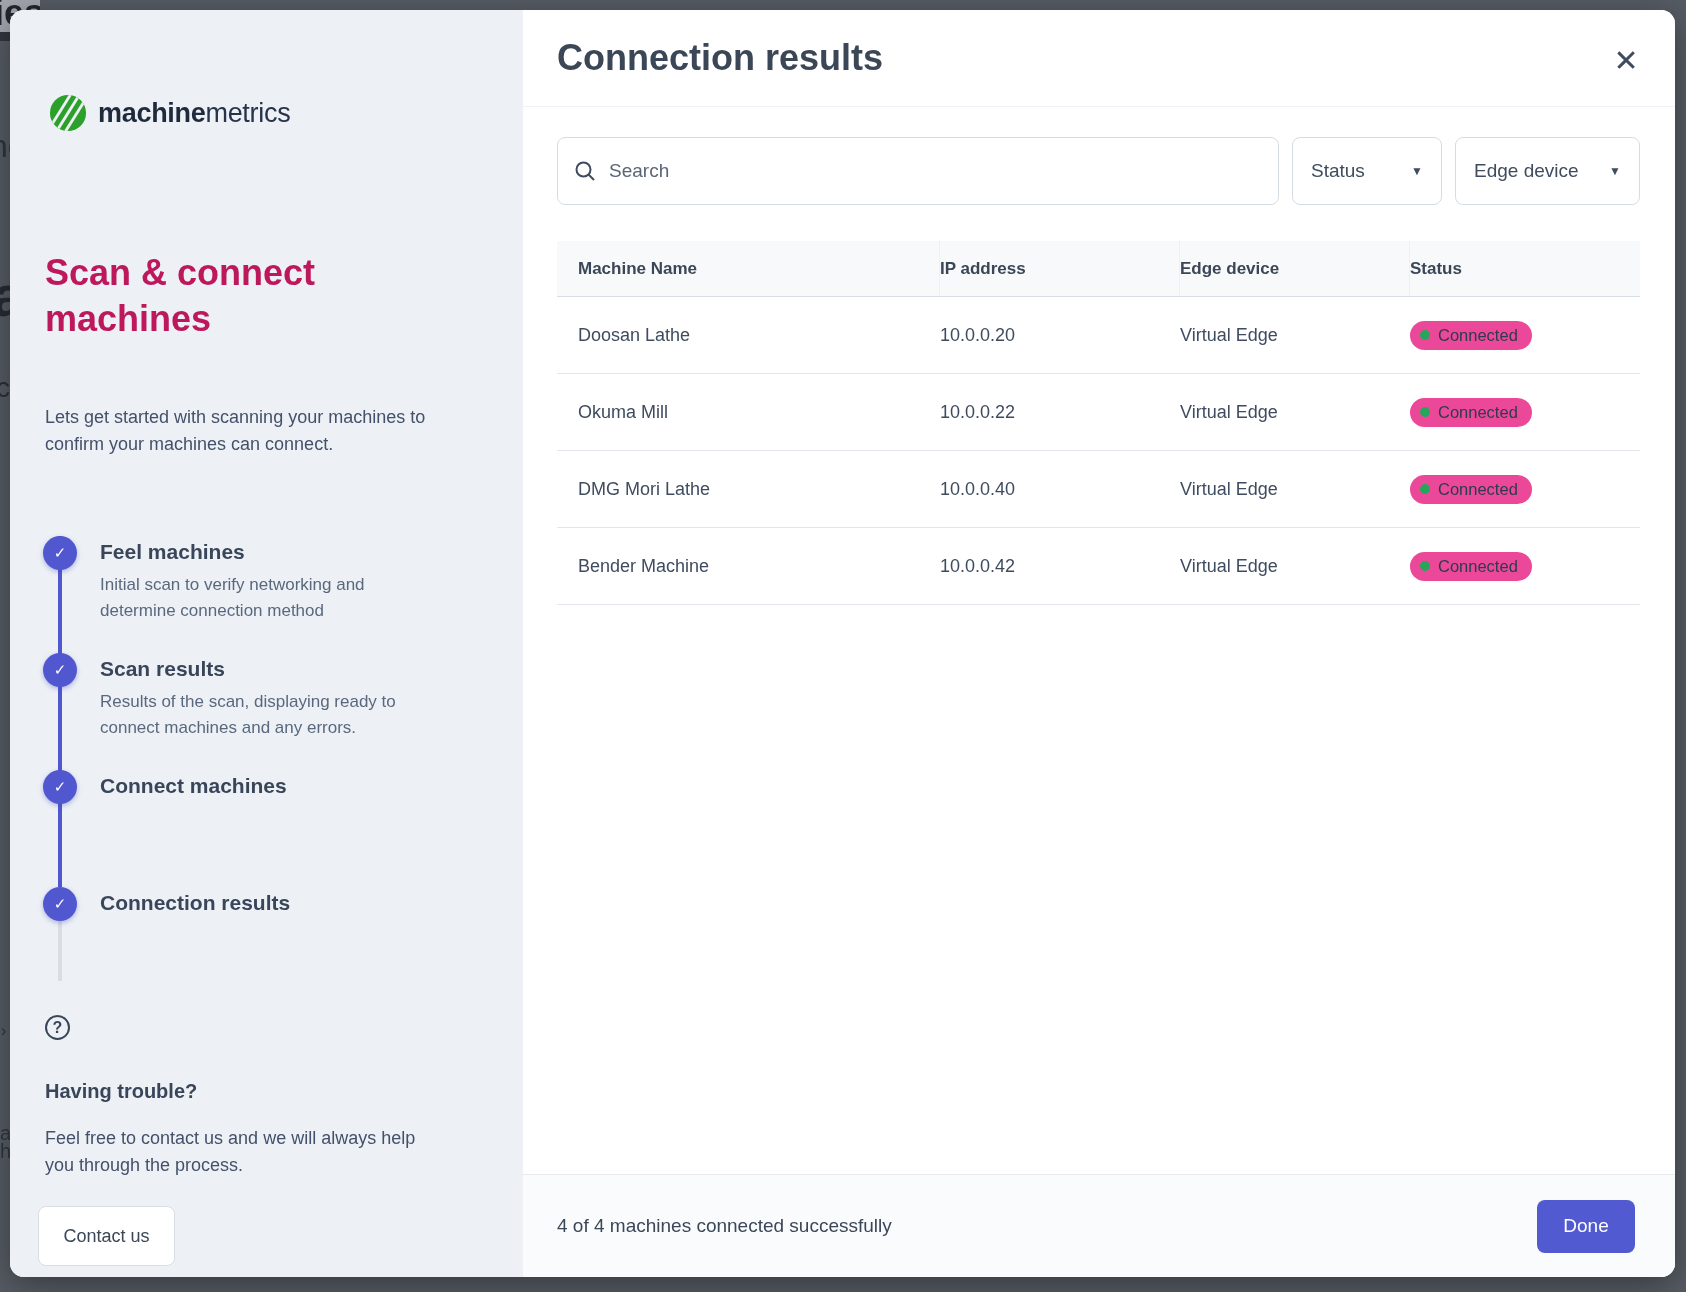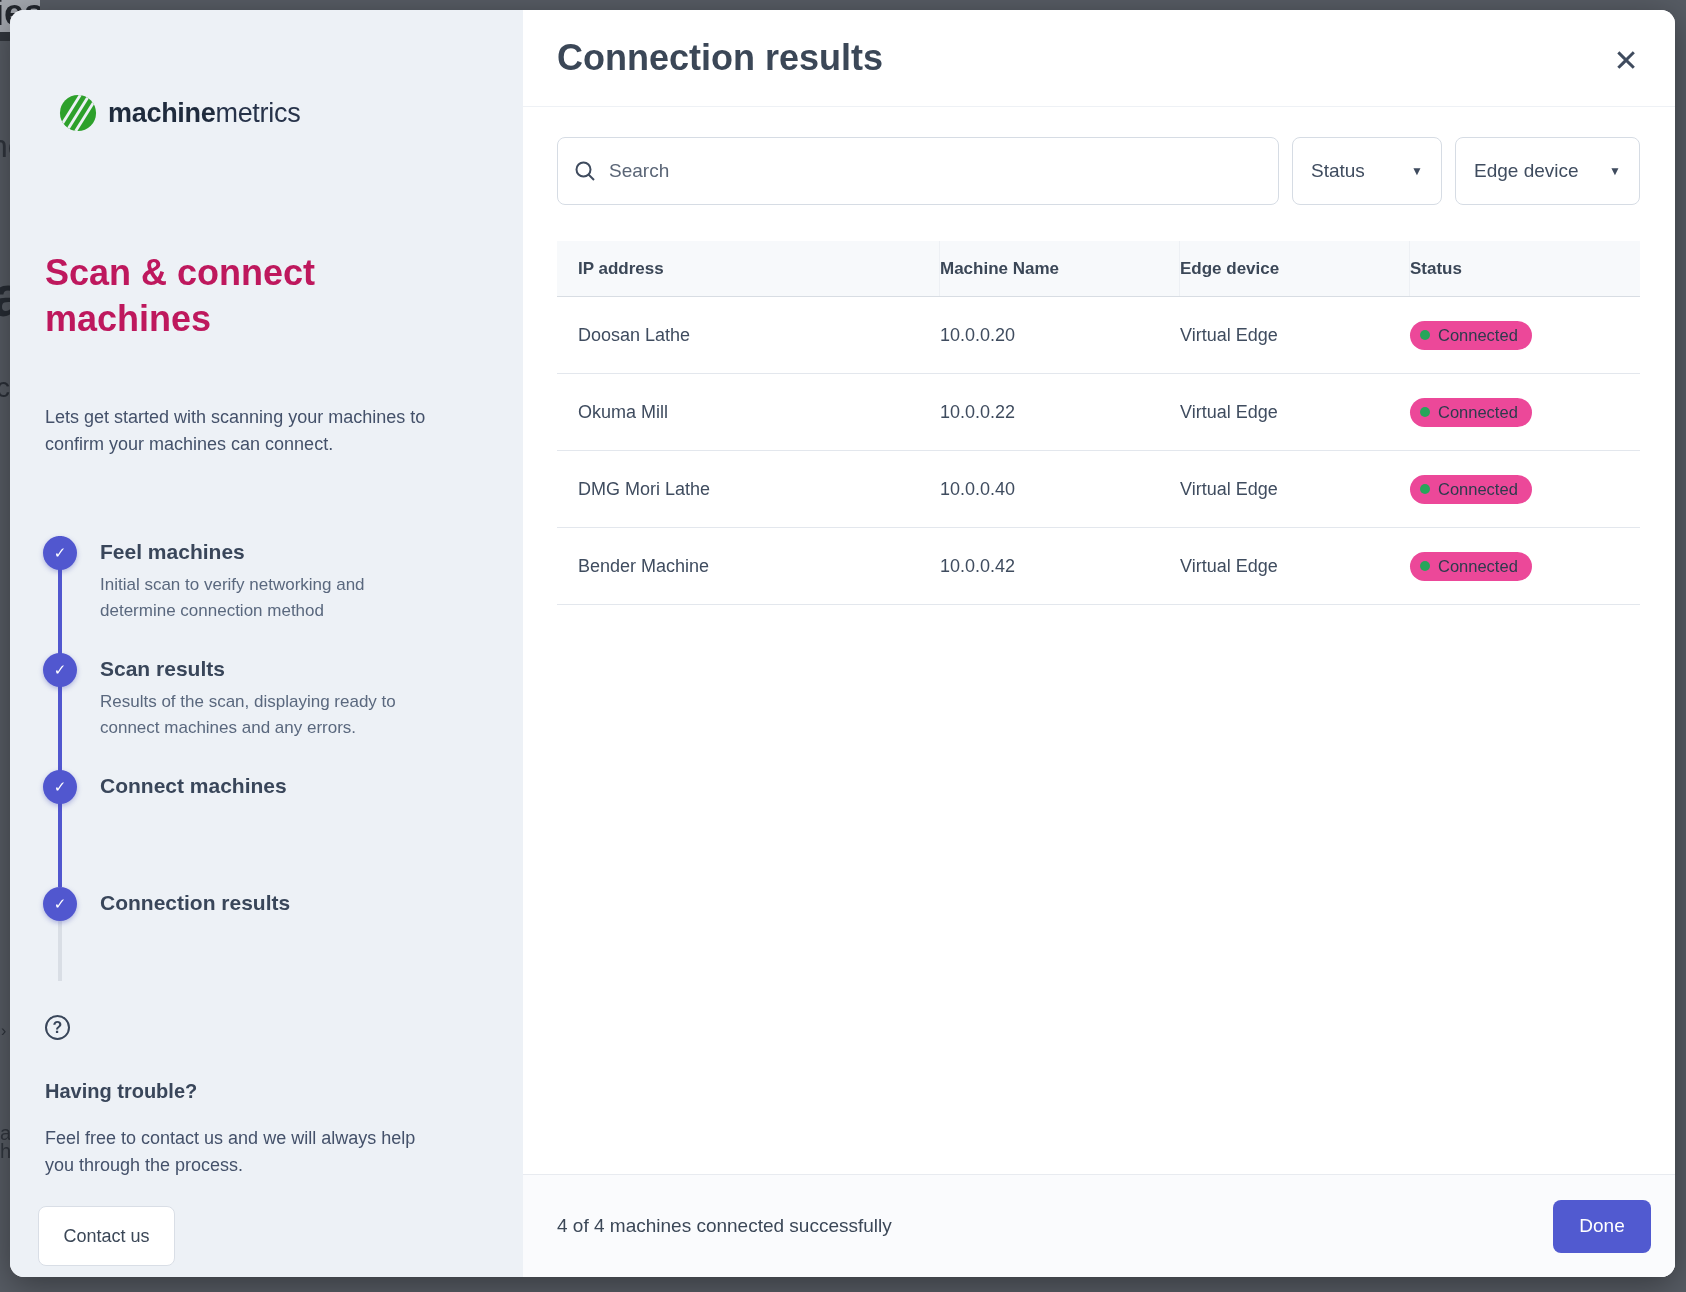--- a/index.html
+++ b/index.html
@@ -29,21 +29,21 @@
     position:absolute; left:10px; top:10px;
     width:1665px; height:1267px;
     border-radius:14px; overflow:hidden;
     display:flex; z-index:2;
     box-shadow:0 8px 34px rgba(0,0,0,0.38);
     background:#ffffff;
   }
 
   
   .sidebar { position:relative; width:513px; flex:0 0 513px; background:#edf1f6; }
-  .logo-row { position:absolute; top:84px; left:49px; display:flex; align-items:center; gap:11px; }
+  .logo-row { position:absolute; top:84px; left:39px; display:flex; align-items:center; gap:11px; }
   .logo-mark { width:38px; height:38px; flex:0 0 38px; }
   .logo-text { font-size:27px; letter-spacing:-0.3px; color:#27334a; }
   .logo-text b { font-weight:bold; color:#1f2b3d; }
 
   .sidebar-title {
     position:absolute; top:240px; left:35px; width:320px;
     font-size:36px; line-height:46px; font-weight:600; color:#be185d;
   }
   .sidebar-intro {
     position:absolute; top:394px; left:35px; width:390px;
@@ -120,21 +120,21 @@
   .badge {
     display:inline-flex; align-items:center; gap:8px;
     background:#ec4899; border-radius:15px; padding:5px 14px 5px 10px;
     font-size:16.5px; color:#2d3b4d;
   }
   .badge-dot { width:10px; height:10px; border-radius:50%; background:#27a55a; }
 
   .panel-spacer { flex:1; }
   .panel-footer {
     flex:0 0 103px; height:103px; border-top:1px solid #e8ebf0; background:#fafbfd;
-    display:flex; align-items:center; padding:0 24px 0 34px;
+    display:flex; align-items:center; padding:0 40px 0 34px;
   }
   .footer-summary { flex:1; font-size:19px; color:#3b4757; }
   .done-btn {
     width:98px; height:53px; background:#515ad0; color:#ffffff; border:none;
     border-radius:8px; font-family:inherit; font-size:19px; cursor:pointer;
   }
 </style>
 </head>
 <body>
 
@@ -223,22 +223,22 @@
         <span class="caret">▼</span>
       </button>
       <button class="filter-btn filter-edge">
         <span>Edge device</span>
         <span class="caret">▼</span>
       </button>
     </div>
 
     <div class="table">
       <div class="t-row t-head">
+        <div class="t-cell">Machine Name</div>
         <div class="t-cell">IP address</div>
-        <div class="t-cell">Machine Name</div>
         <div class="t-cell">Edge device</div>
         <div class="t-cell">Status</div>
       </div>
 
       <div class="t-row t-data">
         <div>Doosan Lathe</div>
         <div>10.0.0.20</div>
         <div>Virtual Edge</div>
         <div><span class="badge">
               <span class="badge-dot"></span>

